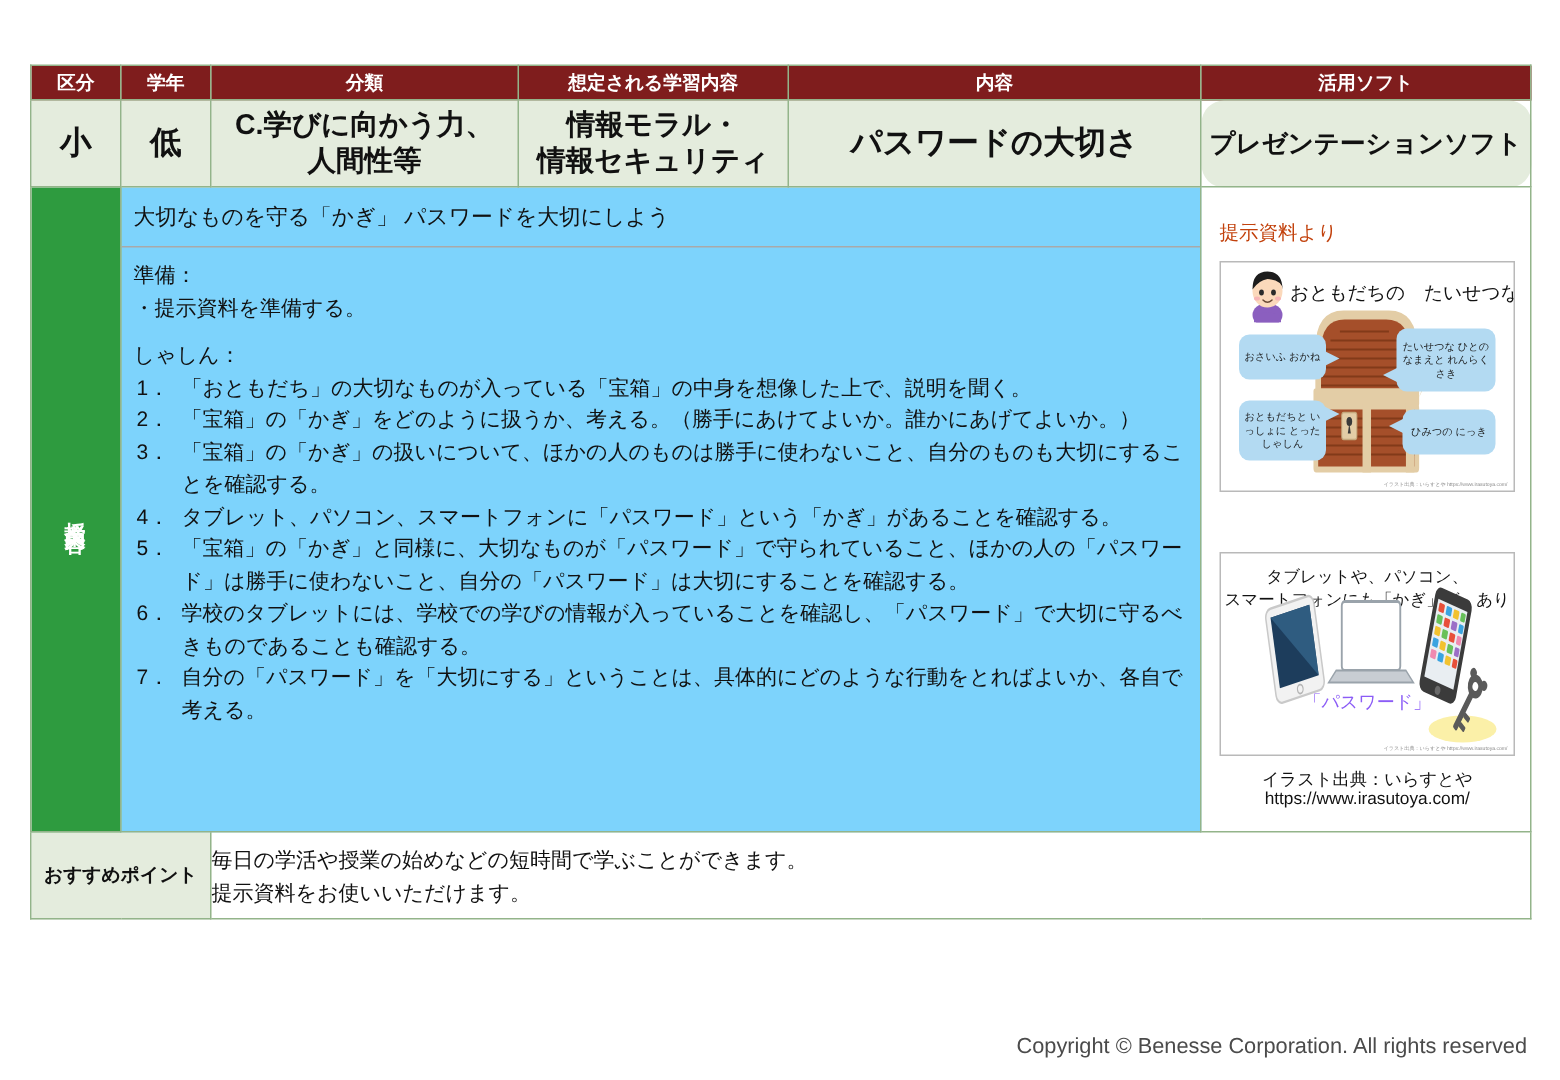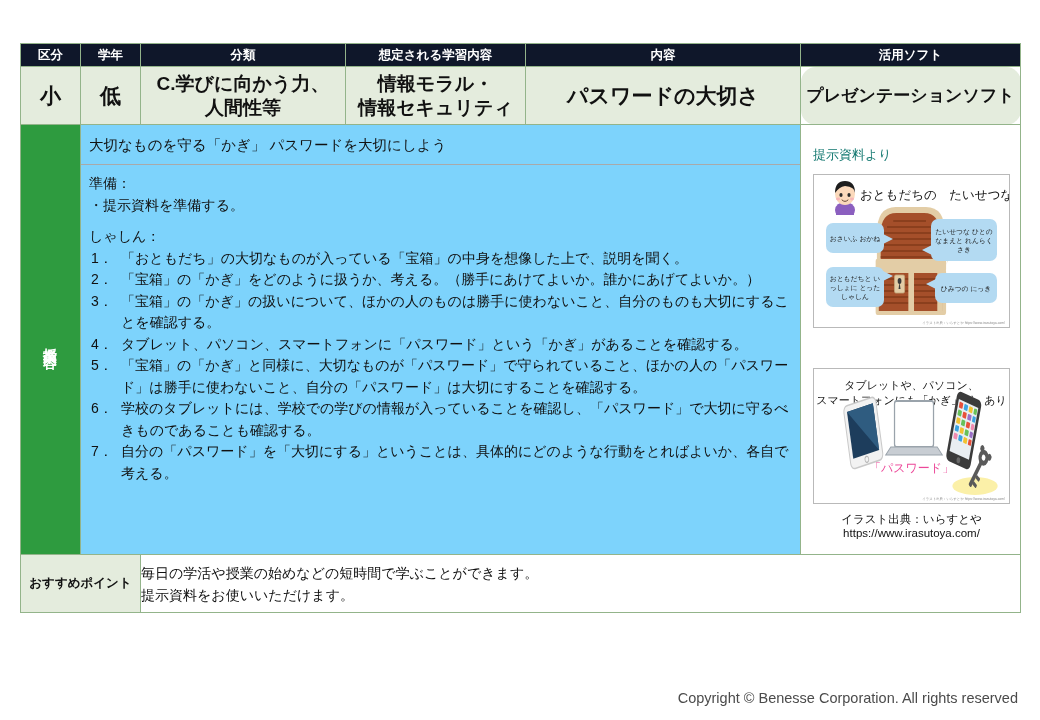--- a/index.html
+++ b/index.html
@@ -29,21 +29,21 @@
     border-collapse:collapse;
     table-layout:fixed;
   }
   .tbl td,.tbl th{
     border:1px solid #93b48a;
     padding:0;
     vertical-align:middle;
     box-sizing:border-box;
   }
   .hdr{
-    background:#0f172a;
+    background:#7f1d1d;
     color:#ffffff;
     font-weight:bold;
     font-size:12.5px;
     text-align:center;
     height:23px;
     border-color:#2e9b3f;
   }
   .hdr.first{border-left-color:#93b48a;}
   .val{
     background:#e4ecdd;
@@ -99,21 +99,21 @@
     margin:0 0 0 0;
   }
   ol.steps li .num{
     position:absolute;left:2px;top:0;width:28px;
     text-align:left;
   }
 
   
   .mediacell{background:#fff;vertical-align:top;padding:0;}
   .media-inner{padding:12px 10px 6px 12px;}
-  .media-caption{font-size:13px;color:#0f766e;margin-bottom:10px;}
+  .media-caption{font-size:13px;color:#c2410c;margin-bottom:10px;}
   .imgbox{
     border:1px solid #b9b9b9;background:#fff;
     position:relative;overflow:hidden;
     margin-bottom:12px;
   }
   .img1{height:152px;}
   .img2{height:134px;margin-top:40px;}
   .src-note{font-size:11.5px;color:#111;text-align:center;margin-top:-4px;}
   .tiny-credit{
     position:absolute;right:4px;bottom:2px;
@@ -146,21 +146,21 @@
   .c4{right:12px;top:98px;width:62px;height:30px;}
   .c4 .tail{left:-9px;top:6px;border-top:5px solid transparent;border-bottom:5px solid transparent;border-right:10px solid #b3daf2;}
 
   
   .ill2-head{
     position:absolute;left:0;right:0;top:9px;
     text-align:center;font-size:11px;line-height:15px;color:#111;
   }
   .pw-label{
     position:absolute;left:0;right:0;bottom:26px;
-    text-align:center;font-size:12px;color:#ec4899;
+    text-align:center;font-size:12px;color:#8b5cf6;
   }
 
   
   .lbl{
     background:#e4ecdd;
     text-align:center;font-weight:bold;font-size:12.5px;line-height:17px;
     color:#111;
   }
   .txtcell{
     background:#fff;font-size:14px;line-height:22px;color:#111;

